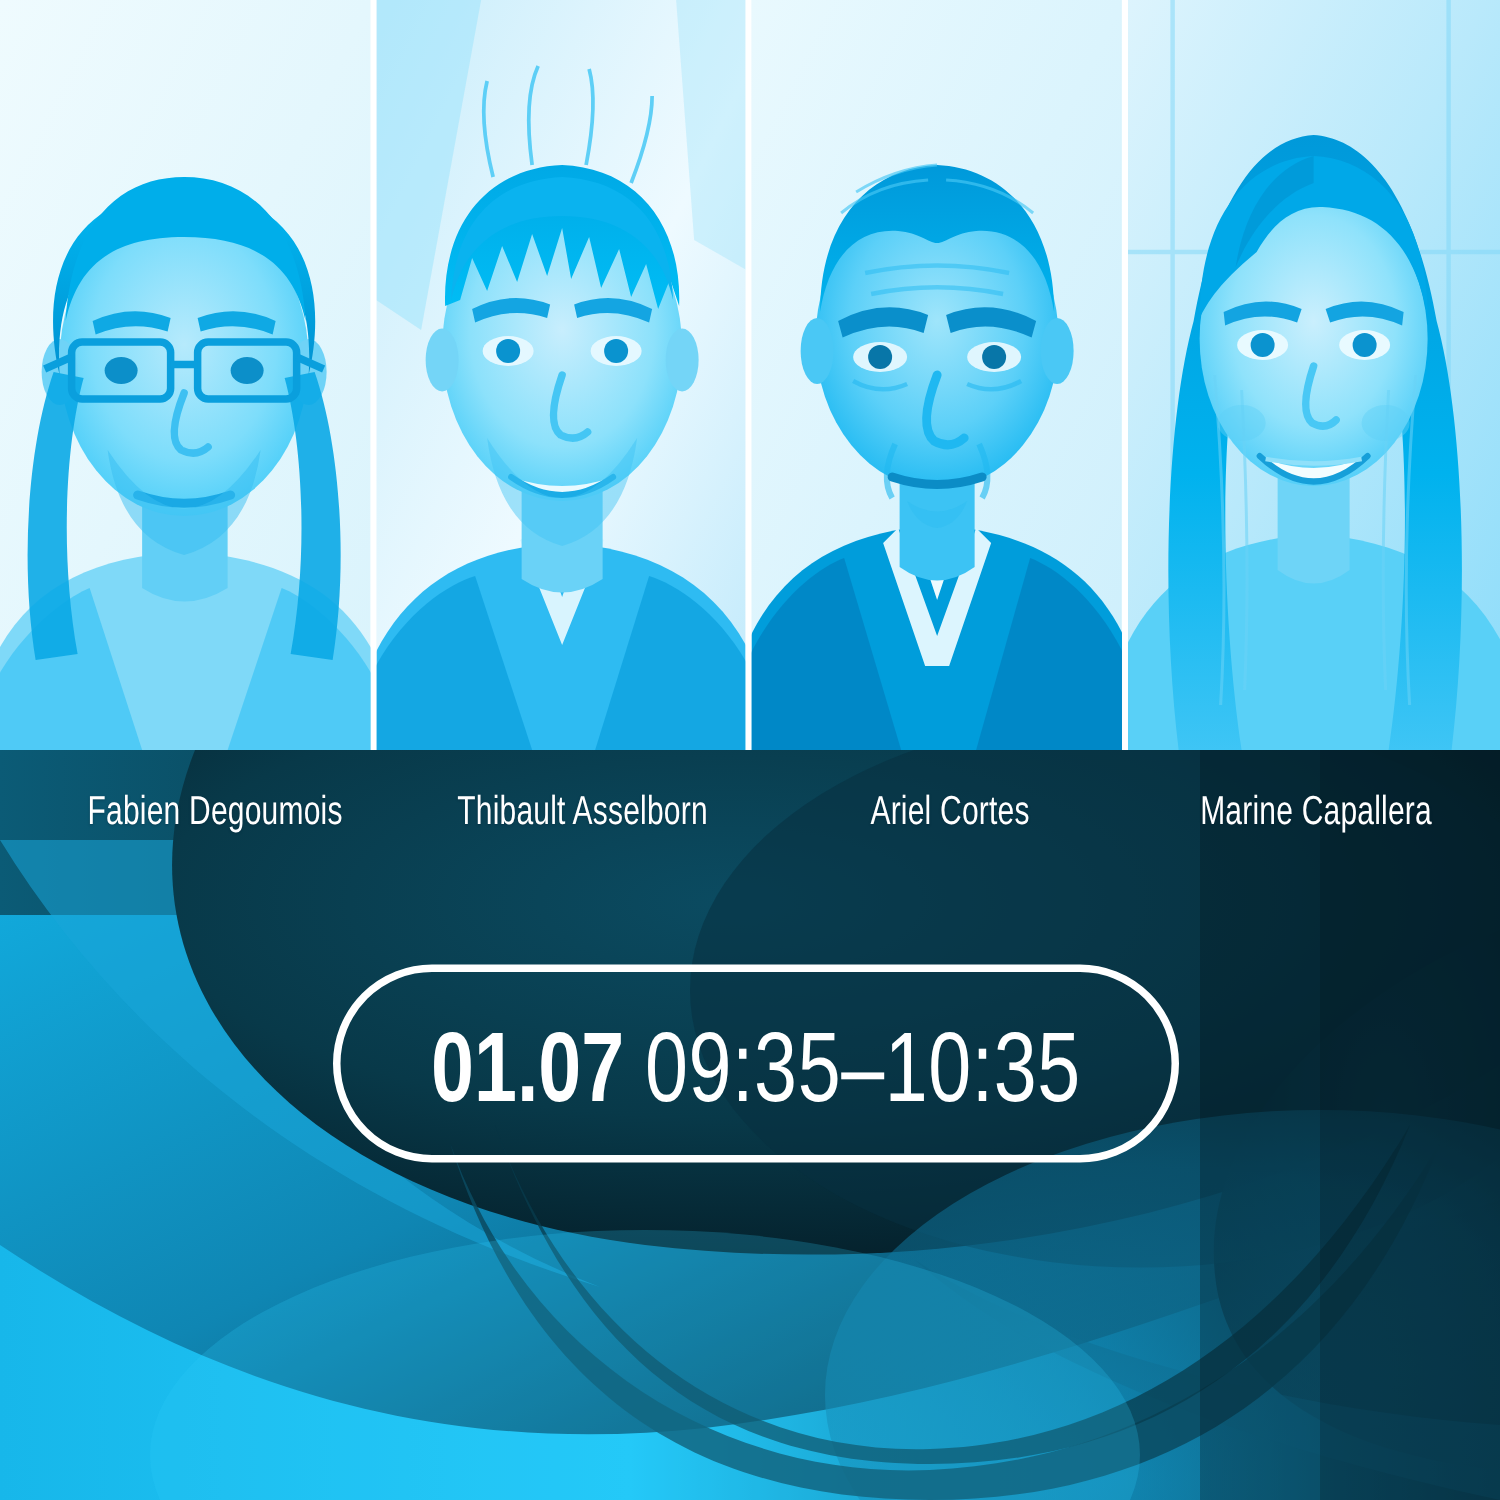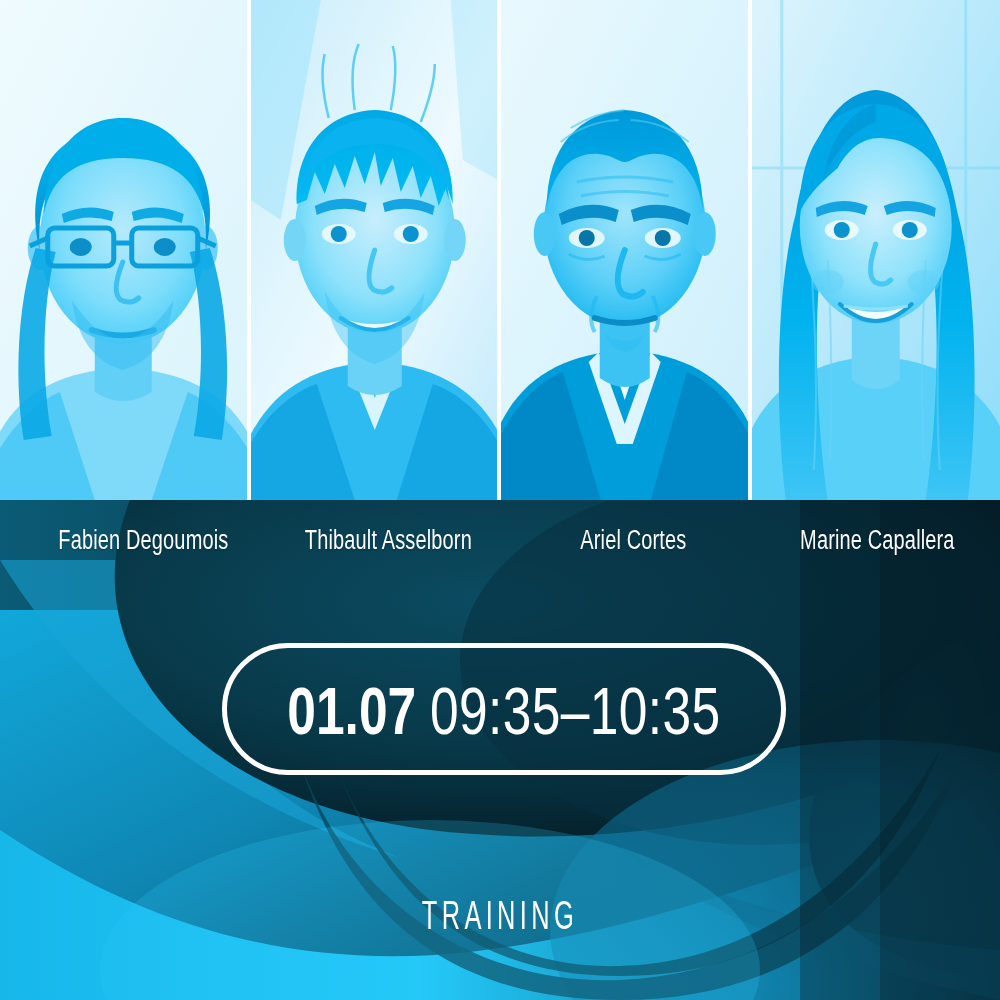--- a/index.html
+++ b/index.html
@@ -467,17 +467,14 @@
     <div class="name-cell">Marine Capallera</div>
   </div>
 
   <div id="time-badge">
     <div class="badge-inner">
       <span class="badge-date">01.07</span>
       <span class="badge-time">09:35–10:35</span>
     </div>
   </div>
 
-  <div id="category">
-    <span class="cat-text">TRAINING</span>
-  </div>
 
 </div>
 
 </body></html>

